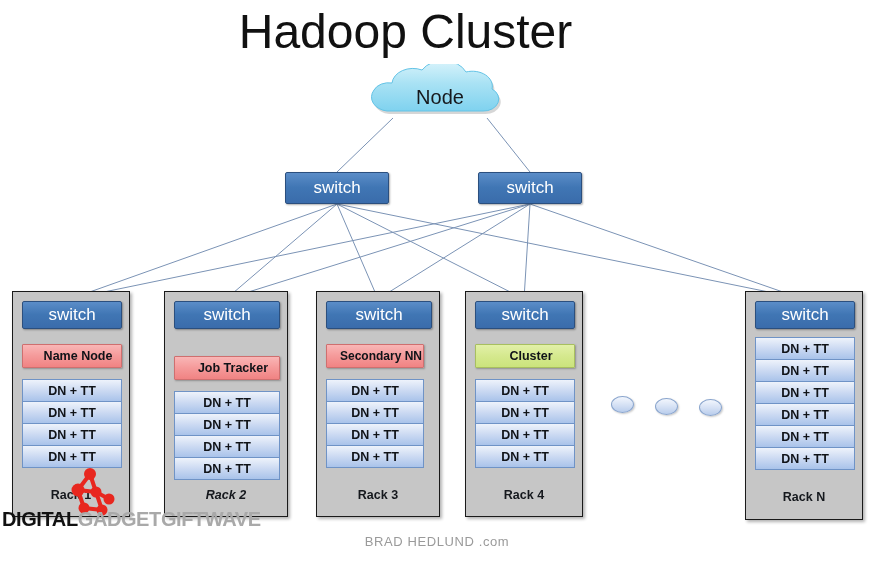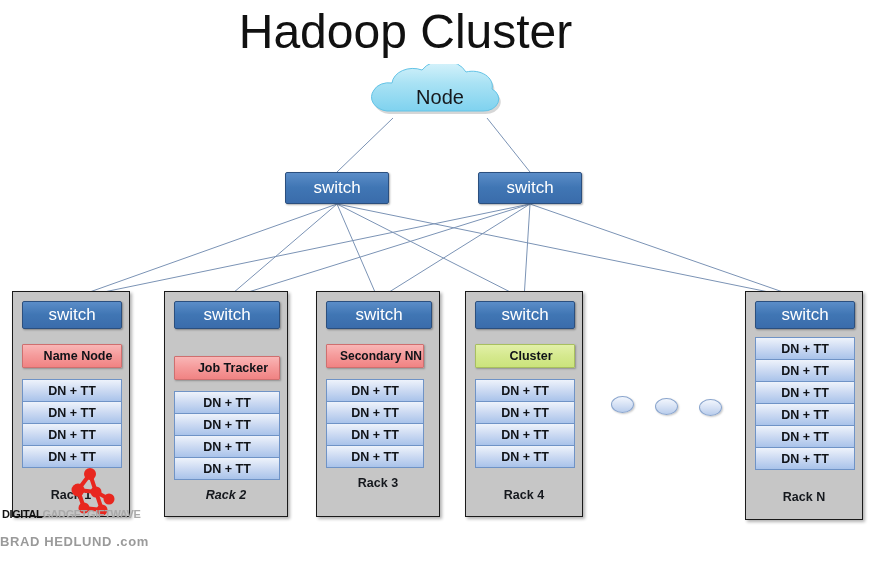--- a/index.html
+++ b/index.html
@@ -159,33 +159,33 @@
     box-sizing: border-box;
     z-index: 4;
   }
 
   
   #credit {
     position: absolute;
     left: 0;
     top: 534px;
     width: 874px;
+    text-align: center;
     font-size: 13px;
     color: #9a9a9a;
     letter-spacing: 0.6px;
     font-family: "Liberation Sans", sans-serif;
-    font-weight: bold;
   }
 
   
   #watermark {
     position: absolute;
     left: 2px;
     top: 508px;
-    font-size: 11px;
+    font-size: 20px;
     font-weight: bold;
     letter-spacing: -0.4px;
     white-space: nowrap;
     z-index: 9;
     font-family: "Liberation Sans", sans-serif;
   }
   #watermark .wm-dark { color: #111111; }
   #watermark .wm-light { color: #a9a9a9; font-weight: bold; }
   #wm-logo {
     position: absolute;
@@ -311,21 +311,21 @@
       <div class="node dn">
         <span>DN + TT</span>
       </div>
       <div class="node dn">
         <span>DN + TT</span>
       </div>
       <div class="node dn">
         <span>DN + TT</span>
       </div>
     </div>
-    <div class="rack-label" style="top:184px;">Rack 3</div>
+    <div class="rack-label" style="top:196px;">Rack 3</div>
   </div>
 
   <div class="rack" style="left:465px; top:291px; width:118px; height:226px;">
     <div class="rack-switch" style="width:100px;">
       <span>switch</span>
     </div>
     <div class="node-stack" style="top:52px; width:100px;">
       <div class="node special green" style="height:24px; margin-bottom:12px;">
         <span>Cluster</span>
       </div>

